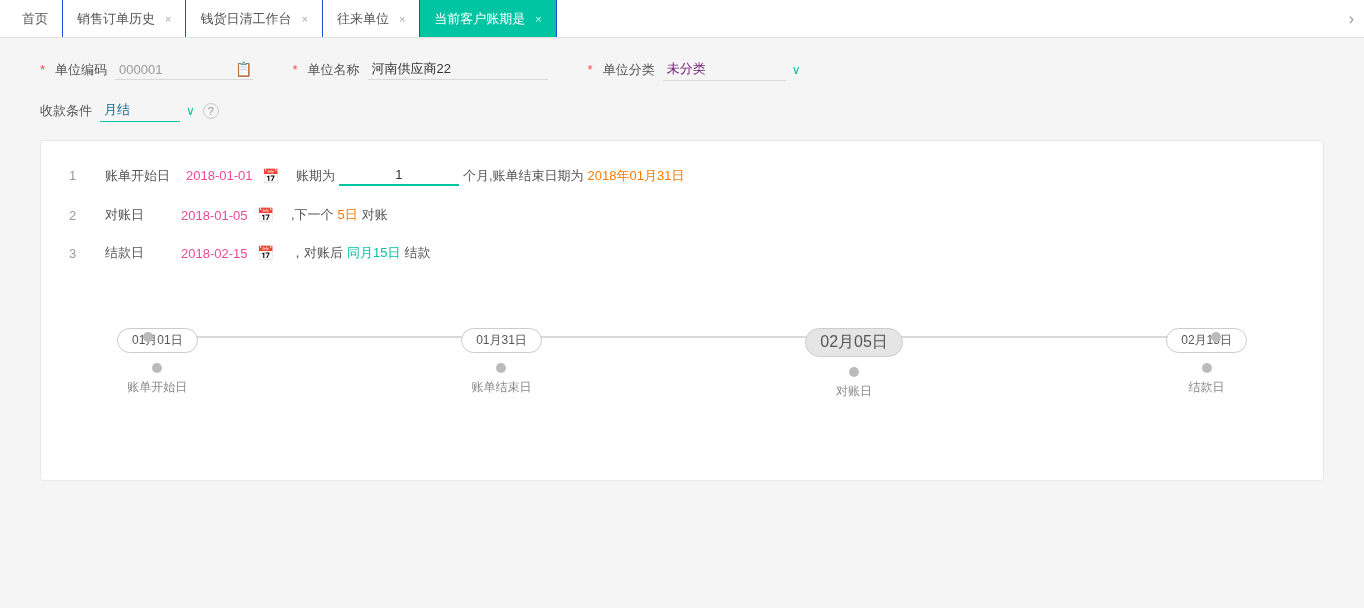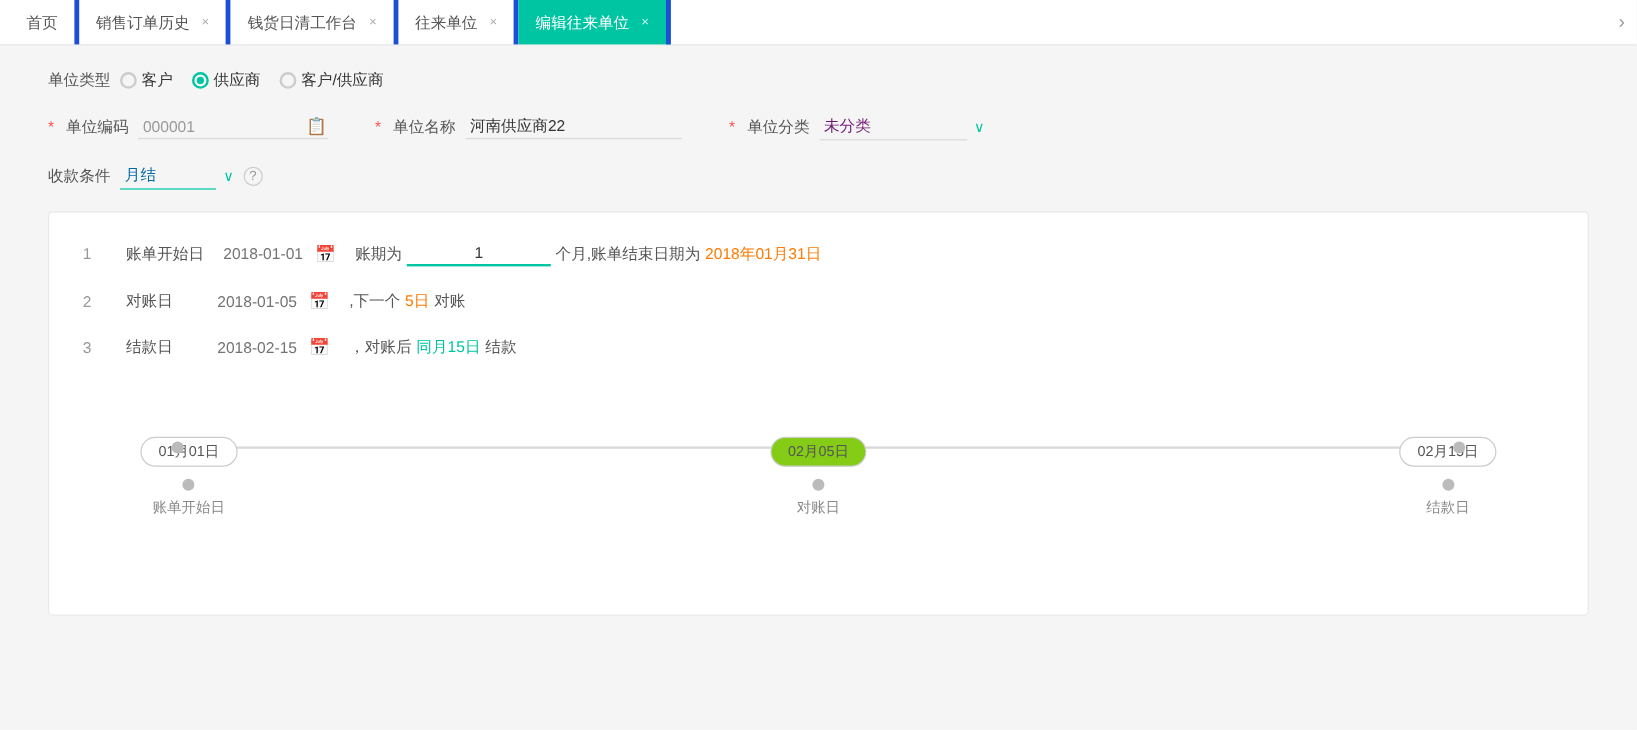--- a/index.html
+++ b/index.html
@@ -14,21 +14,21 @@
       height: 38px;
       padding-left: 8px;
     }
     .tab-item {
       display: flex;
       align-items: center;
       padding: 0 14px;
       font-size: 13px;
       color: #555;
       cursor: pointer;
-      border-right: 4px solid #1d4ed8;
+      border-right: 1px solid #1d4ed8;
       position: relative;
       white-space: nowrap;
       gap: 6px;
     }
     .tab-item.active {
       background: #00c5a3;
       color: #fff;
     }
     .tab-close {
       font-size: 11px;
@@ -113,21 +113,20 @@
       color: #333;
       padding: 2px 4px;
       background: transparent;
     }
     .text-input.code { width: 120px; color: #999; }
     .text-input.name { width: 180px; }
     .input-with-icon {
       display: flex;
       align-items: center;
       border-bottom: 1px solid #d9d9d9;
-      gap: 20px;
     }
     .input-with-icon input {
       border: none;
       outline: none;
       font-size: 13px;
       color: #999;
       padding: 2px 4px;
       background: transparent;
       width: 120px;
     }
@@ -193,21 +192,21 @@
       color: #555;
       font-size: 13px;
       min-width: 60px;
     }
     .date-input-wrap {
       display: flex;
       align-items: center;
       gap: 4px;
     }
     .date-text {
-      color: #737373;
+      color: #ec4899;
       font-size: 13px;
     }
     .row-suffix {
       font-size: 13px;
       color: #555;
       display: flex;
       align-items: center;
       gap: 4px;
       justify-content: flex-end;
     }
@@ -247,47 +246,28 @@
   </div>
   <div class="tab-item">
     <span>钱货日清工作台</span>
     <span class="tab-close">×</span>
   </div>
   <div class="tab-item">
     <span>往来单位</span>
     <span class="tab-close">×</span>
   </div>
   <div class="tab-item active">
-    <span>编辑往来单位</span>
+    <span>当前客户账期是</span>
     <span class="tab-close">×</span>
   </div>
   <div class="tab-expand">›</div>
 </div>
 
 <div class="main-content">
 
-  <div class="form-row">
-    <div class="form-field">
-      <span class="field-label">单位类型</span>
-      <div class="radio-group">
-        <div class="radio-item">
-          <div class="radio-circle"></div>
-          <span>客户</span>
-        </div>
-        <div class="radio-item">
-          <div class="radio-circle checked"></div>
-          <span>供应商</span>
-        </div>
-        <div class="radio-item">
-          <div class="radio-circle"></div>
-          <span>客户/供应商</span>
-        </div>
-      </div>
-    </div>
-  </div>
 
   <div class="form-row">
     <div class="form-field">
       <span class="required-star">*</span>
       <span class="field-label">单位编码</span>
       <div class="input-with-icon">
         <input type="text" class="text-input code" value="000001" style="">
         <span class="cal-icon">📋</span>
       </div>
     </div>
@@ -369,23 +349,28 @@
         <div style="position:absolute; top:38px; left:60px; right:60px; height:2px; background:#d9d9d9;"></div>
 
         <div style="display:flex; justify-content:space-between; align-items:flex-start; position:relative;">
 
           <div style="display:flex; flex-direction:column; align-items:center; position:relative;">
             <div style="border:1px solid #ccc; border-radius:20px; padding:3px 14px; font-size:12px; color:#555; background:#fff; margin-bottom:10px; white-space:nowrap;">01月01日</div>
             <div style="width:10px; height:10px; border-radius:50%; background:#bbb; z-index:2;"></div>
             <div style="font-size:12px; color:#888; margin-top:6px; white-space:nowrap;">账单开始日</div>
           </div>
 
-
           <div style="display:flex; flex-direction:column; align-items:center; position:relative;">
-            <div style="border:1px solid #ccc; border-radius:20px; padding:3px 14px; font-size:12px; color:#555; background:#84cc16; margin-bottom:10px; white-space:nowrap;">02月05日</div>
+            <div style="border:1px solid #ccc; border-radius:20px; padding:3px 14px; font-size:12px; color:#555; background:#fff; margin-bottom:10px; white-space:nowrap;">01月31日</div>
+            <div style="width:10px; height:10px; border-radius:50%; background:#bbb; z-index:2;"></div>
+            <div style="font-size:12px; color:#888; margin-top:6px; white-space:nowrap;">账单结束日</div>
+          </div>
+
+          <div style="display:flex; flex-direction:column; align-items:center; position:relative;">
+            <div style="border:1px solid #ccc; border-radius:20px; padding:3px 14px; font-size:16px; color:#555; background:#e5e5e5; margin-bottom:10px; white-space:nowrap;">02月05日</div>
             <div style="width:10px; height:10px; border-radius:50%; background:#bbb; z-index:2;"></div>
             <div style="font-size:12px; color:#888; margin-top:6px; white-space:nowrap;">对账日</div>
           </div>
 
           <div style="display:flex; flex-direction:column; align-items:center; position:relative;">
             <div style="border:1px solid #ccc; border-radius:20px; padding:3px 14px; font-size:12px; color:#555; background:#fff; margin-bottom:10px; white-space:nowrap;">02月15日</div>
             <div style="width:10px; height:10px; border-radius:50%; background:#bbb; z-index:2;"></div>
             <div style="font-size:12px; color:#888; margin-top:6px; white-space:nowrap;">结款日</div>
           </div>
 

